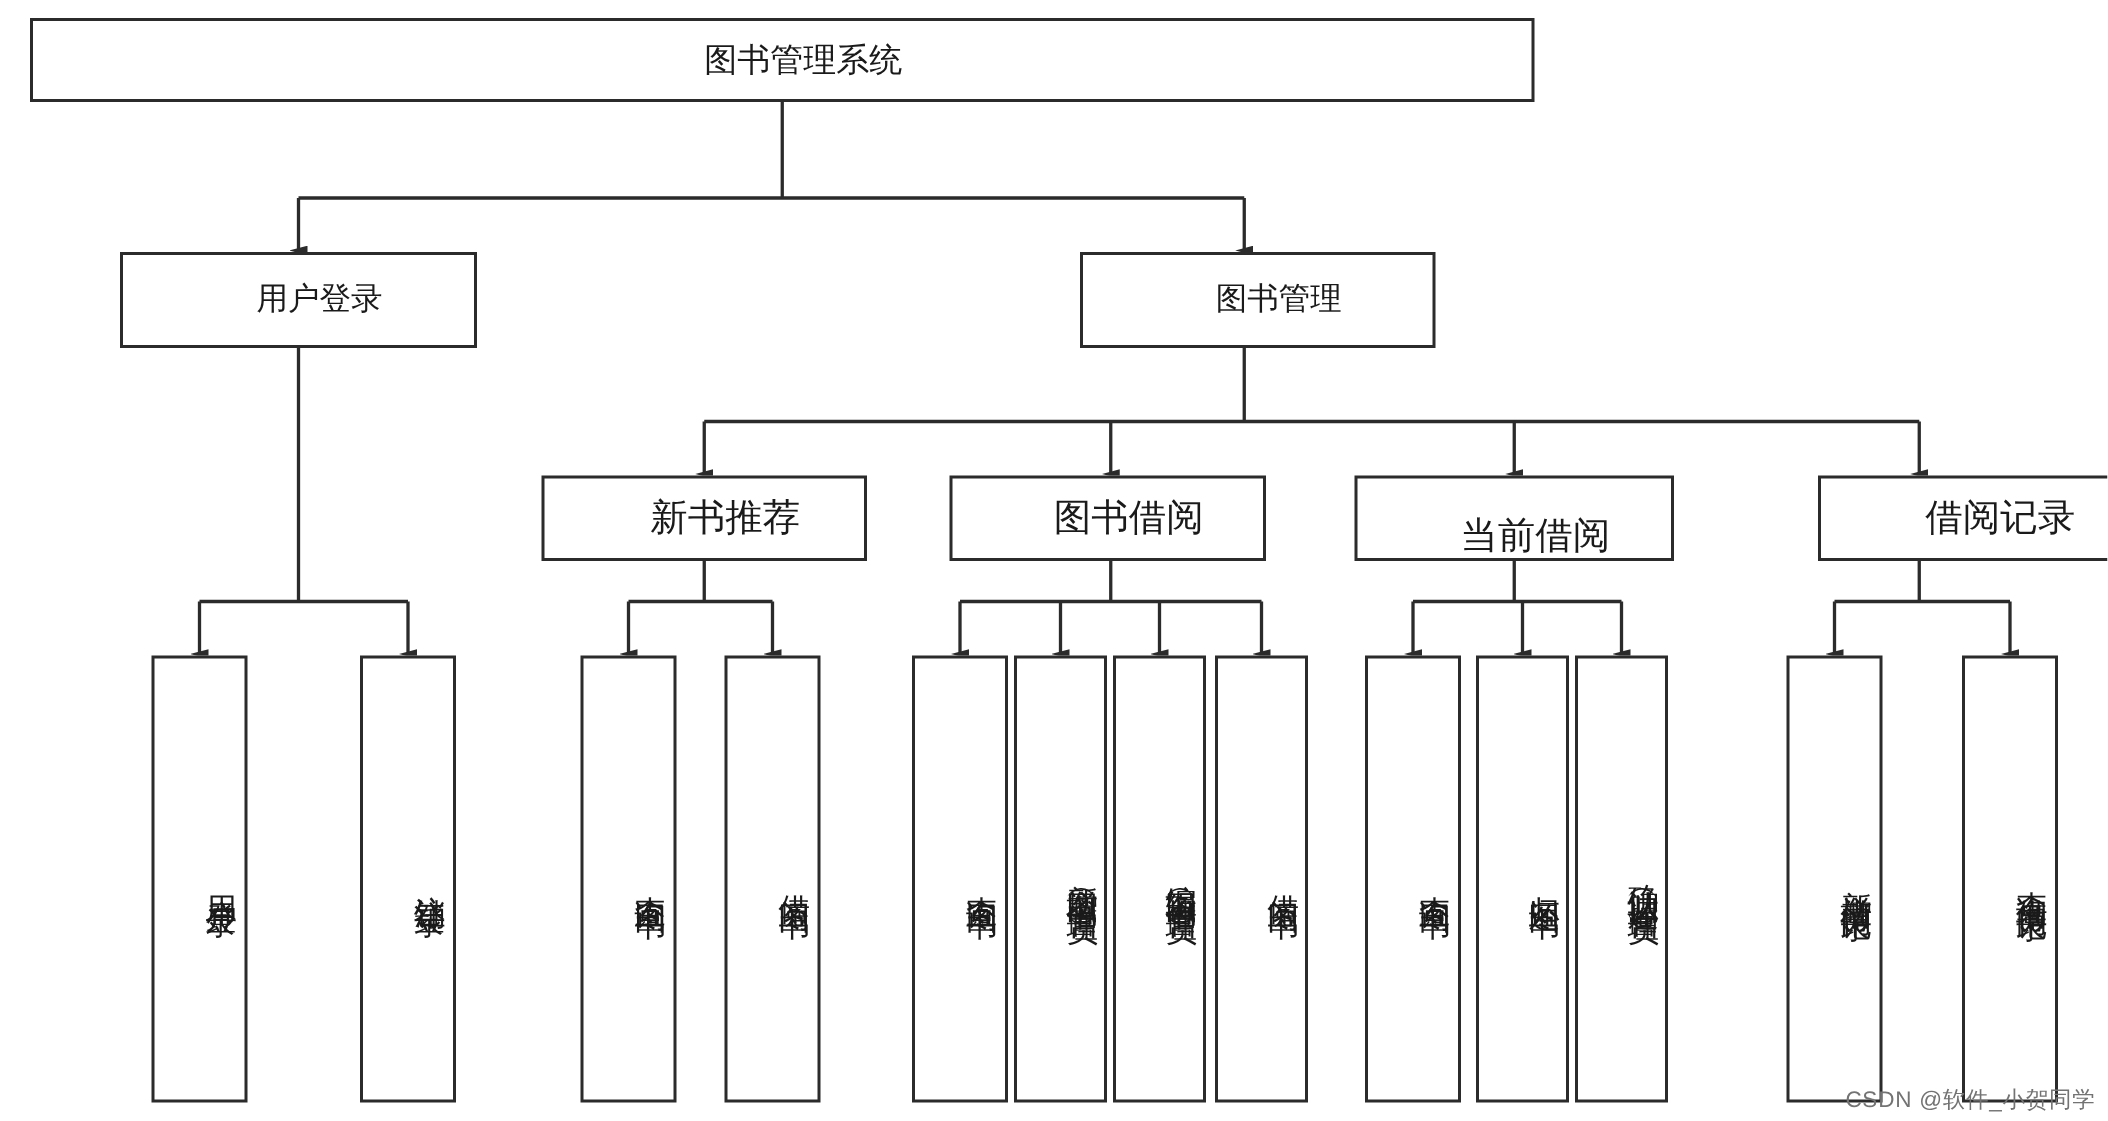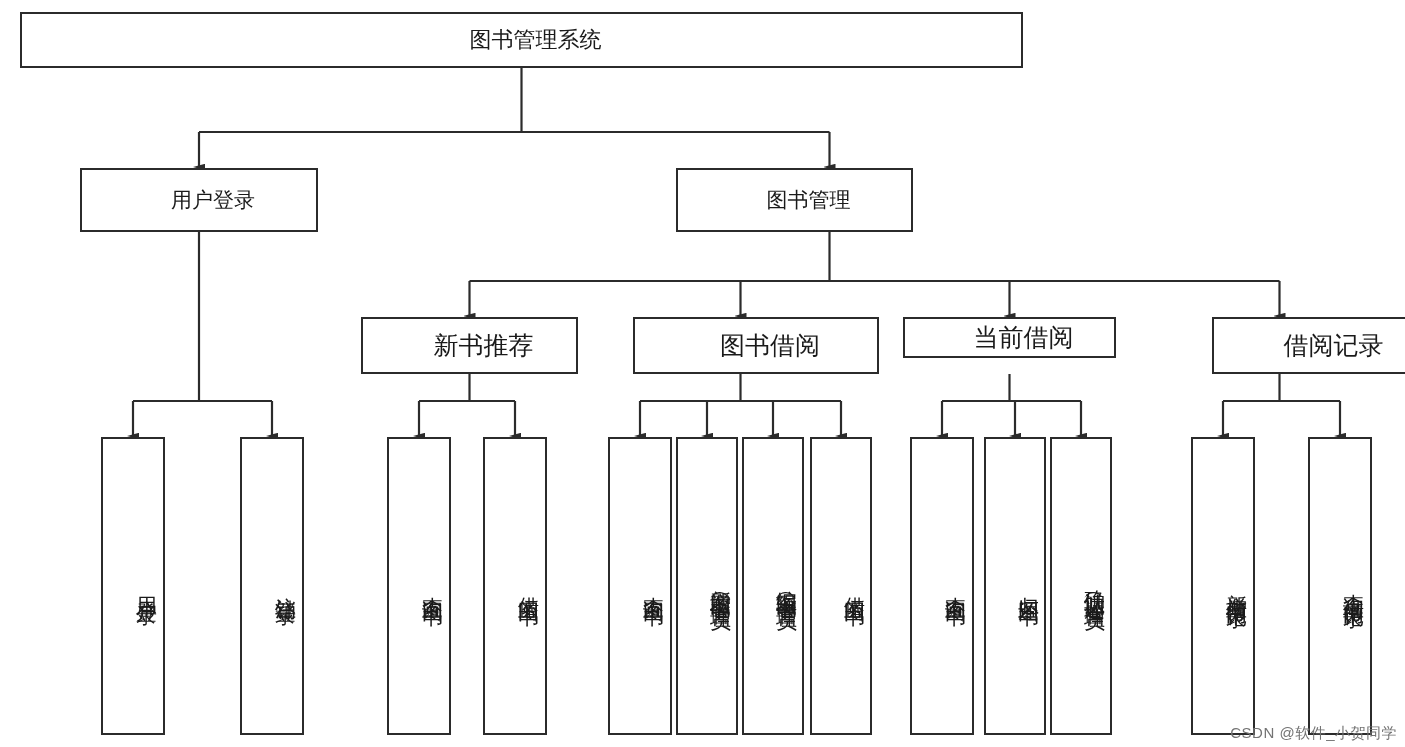--- a/index.html
+++ b/index.html
@@ -119,30 +119,30 @@
       </g>
   </svg>
 
   <div id="node-layer">
       <div class="node node-root" style="left: 20px; top: 12px; width: 1003px; height: 56px;">
         <span class="node-label">图书管理系统</span>
       </div>
       <div class="node node-l2" style="left: 80px; top: 168px; width: 238px; height: 64px;">
         <span class="node-label">用户登录</span>
       </div>
-      <div class="node node-l2" style="left: 676px; top: 168px; width: 237px; height: 64px;">
+      <div class="node node-l2" style="left: 720px; top: 168px; width: 237px; height: 64px;">
         <span class="node-label">图书管理</span>
       </div>
       <div class="node node-l3" style="left: 361px; top: 317px; width: 217px; height: 57px;">
         <span class="node-label">新书推荐</span>
       </div>
-      <div class="node node-l3" style="left: 633px; top: 317px; width: 246px; height: 57px;">
+      <div class="node node-l3" style="left: 633px; top: 317px; width: 211px; height: 57px;">
         <span class="node-label">图书借阅</span>
       </div>
-      <div class="node node-l3" style="left: 903px; top: 317px; width: 213px; height: 41px;">
+      <div class="node node-l3" style="left: 903px; top: 317px; width: 213px; height: 57px; align-items: flex-end;">
         <span class="node-label">当前借阅</span>
       </div>
       <div class="node node-l3" style="left: 1172px; top: 317px; width: 215px; height: 57px; margin-left: 40px;">
         <span class="node-label">借阅记录</span>
       </div>
       <div class="node node-leaf" style="left: 101px; top: 437px; width: 64px; height: 298px;">
         <span class="node-label">用户登录</span>
       </div>
       <div class="node node-leaf" style="left: 240px; top: 437px; width: 64px; height: 298px;">
         <span class="node-label">注销登录</span>

